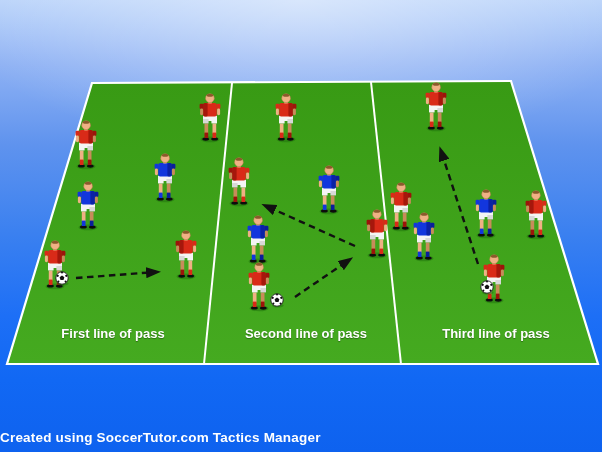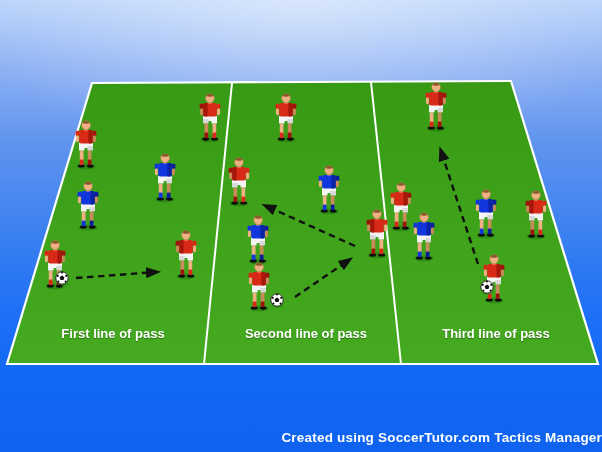--- a/index.html
+++ b/index.html
@@ -11,21 +11,21 @@
     font-family:"Liberation Sans", sans-serif;
   }
   #scene{position:absolute;left:0;top:0;}
   .zone-label{
     font:bold 13px "Liberation Sans", sans-serif;
     fill:#ffffff;
     text-shadow:0 1px 1px rgba(0,0,0,0.35);
   }
   .footer{
     position:absolute;left:0;right:0;top:430px;
-    text-align:right;color:#ffffff;
+    text-align:left;color:#ffffff;
     font-weight:bold;font-size:13.5px;letter-spacing:0.2px;
   }
 </style>
 </head>
 <body>
 
 <div id="canvas">
   <svg id="scene" width="602" height="452" viewBox="0 0 602 452">
       <defs>
         <linearGradient id="grass" x1="0" y1="0" x2="0" y2="1">

